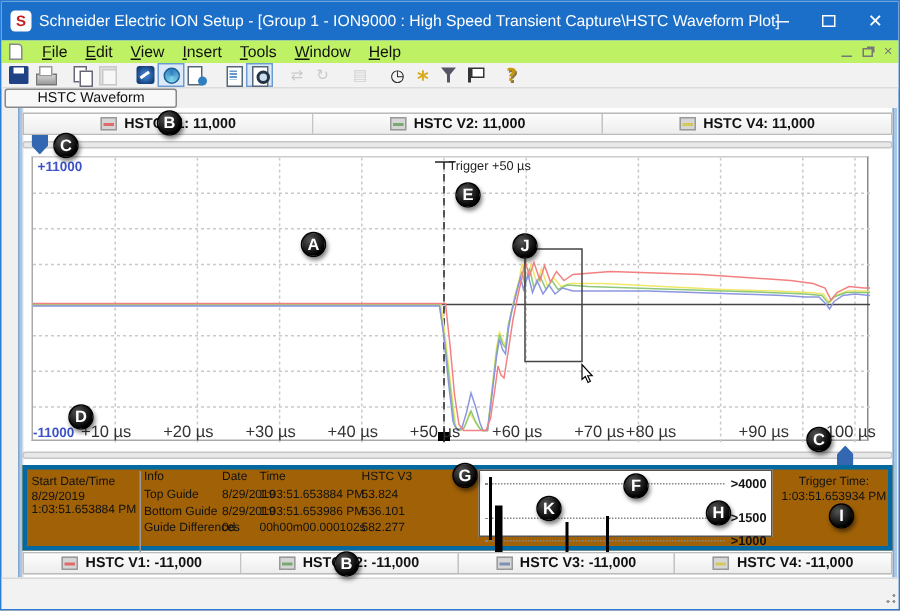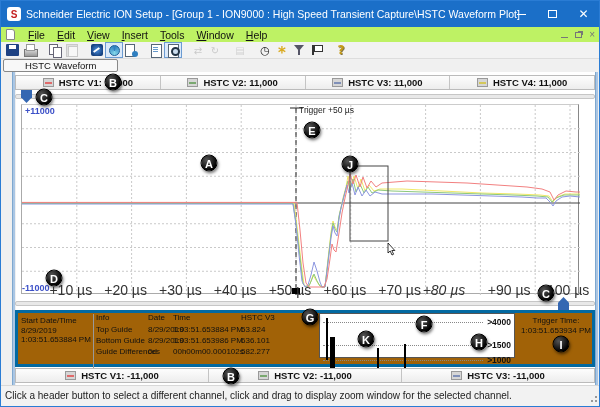--- a/index.html
+++ b/index.html
@@ -78,21 +78,21 @@
   .slider{position:absolute;left:14px;width:580px;height:13px}
   .slider .groove{position:absolute;left:0;right:0;top:4px;height:5px;background:#e8e8e8;border:1px solid #c6c6c6;border-radius:2px}
   .marker{position:absolute;width:11px;height:13px;background:#3467b2}
   .marker.down{clip-path:polygon(0 0,100% 0,100% 55%,50% 100%,0 55%)}
   .marker.up{clip-path:polygon(50% 0,100% 45%,100% 100%,0 100%,0 45%)}
 
   
   .plot{position:absolute;left:20px;top:103px;width:558px;height:190px;background:#fff;border-left:1px solid #aaa;border-right:1px solid #888;border-top:1px solid #ccc;border-bottom:1px solid #aaa}
   .plot svg{position:absolute;left:0;top:0}
   .ylab{position:absolute;font-size:9px;font-weight:bold;color:#3c50c8;z-index:5}
-  .xtick{position:absolute;top:281px;transform:translateX(-50%);font-size:14px;color:#333;white-space:nowrap;z-index:5}
+  .xtick{position:absolute;top:281px;transform:translateX(-50%);font-size:11px;color:#333;white-space:nowrap;z-index:5}
   .trig-lab{position:absolute;left:298px;top:104px;font-size:8.5px;color:#222;z-index:5;white-space:nowrap}
 
   
   .infopanel{position:absolute;left:14px;top:309px;width:580px;height:57px;background:#a16207;border:3px solid #0369a1}
   .startbox{position:absolute;left:1px;top:1px;width:75px;height:55px;border-right:1px solid #999;font-size:8px;color:#111;padding:2px 2px}
   .startbox div{line-height:9.5px;white-space:nowrap}
   .cell{position:absolute;font-size:8px;color:#111;white-space:nowrap}
   .histbox{position:absolute;left:301px;top:0;width:196px;height:45px;background:#fff;border:1px solid #555}
   .hist-line{position:absolute;left:3px;width:160px;border-top:1px dotted #888}
   .hist-label{position:absolute;right:3px;font-size:8.5px;font-weight:bold;color:#111}
@@ -180,26 +180,20 @@
         <span class="swatch">
           <i style="background: rgb(224, 106, 106);"></i>
         </span>
         <span>HSTC V1: 11,000</span>
       </div>
       <div class="chan-btn">
         <span class="swatch">
           <i style="background: rgb(122, 168, 112);"></i>
         </span>
         <span>HSTC V2: 11,000</span>
-      </div>
-      <div class="chan-btn">
-        <span class="swatch">
-          <i style="background: rgb(128, 144, 184);"></i>
-        </span>
-        <span>HSTC V3: 11,000</span>
       </div>
       <div class="chan-btn">
         <span class="swatch">
           <i style="background: rgb(212, 200, 90);"></i>
         </span>
         <span>HSTC V4: 11,000</span>
       </div>
     </div>
 
   <div class="slider" style="top:89px">
@@ -256,21 +250,21 @@
   <span class="ylab" style="left:21px;top:282px">-11000</span>
   <span class="trig-lab">Trigger +50 µs</span>
   <div id="ticks">
       <span class="xtick" style="left: 69.8px;">+10 µs</span>
       <span class="xtick" style="left: 124.6px;">+20 µs</span>
       <span class="xtick" style="left: 179.4px;">+30 µs</span>
       <span class="xtick" style="left: 234.2px;">+40 µs</span>
       <span class="xtick" style="left: 289px;">+50 µs</span>
       <span class="xtick" style="left: 343.8px;">+60 µs</span>
       <span class="xtick" style="left: 398.6px;">+70 µs</span>
-      <span class="xtick" style="left: 443px; font-style: italic;">+80 µs</span>
+      <span class="xtick" style="left: 433px;">+80 µs</span>
       <span class="xtick" style="left: 508.2px;">+90 µs</span>
       <span class="xtick" style="left: 563px;">+100 µs</span>
     </div>
 
   <div class="slider" style="top:296px">
     <div class="groove"></div>
     <div class="marker up" style="left:543px;top:0"></div>
   </div>
 
   <div class="infopanel">
@@ -310,24 +304,29 @@
           <i style="background: rgb(122, 168, 112);"></i>
         </span>
         <span>HSTC V2: -11,000</span>
       </div>
       <div class="chan-btn">
         <span class="swatch">
           <i style="background: rgb(128, 144, 184);"></i>
         </span>
         <span>HSTC V3: -11,000</span>
       </div>
+      <div class="chan-btn">
+        <span class="swatch">
+          <i style="background: rgb(212, 200, 90);"></i>
+        </span>
+        <span>HSTC V4: -11,000</span>
+      </div>
     </div>
 
   <div class="statusbar">
-    <span>Click a header button to select a different channel, click and drag to display zoom window for the selected channel.</span>
     <div class="grip"></div>
   </div>
 
   <div id="callouts">
       <div class="callout" style="left: 208px; top: 162px;">A</div>
       <div class="callout" style="left: 112px; top: 81px;">B</div>
       <div class="callout" style="left: 43px; top: 96px;">C</div>
       <div class="callout" style="left: 53px; top: 277px;">D</div>
       <div class="callout" style="left: 311px; top: 129px;">E</div>
       <div class="callout" style="left: 349px; top: 163px;">J</div>

